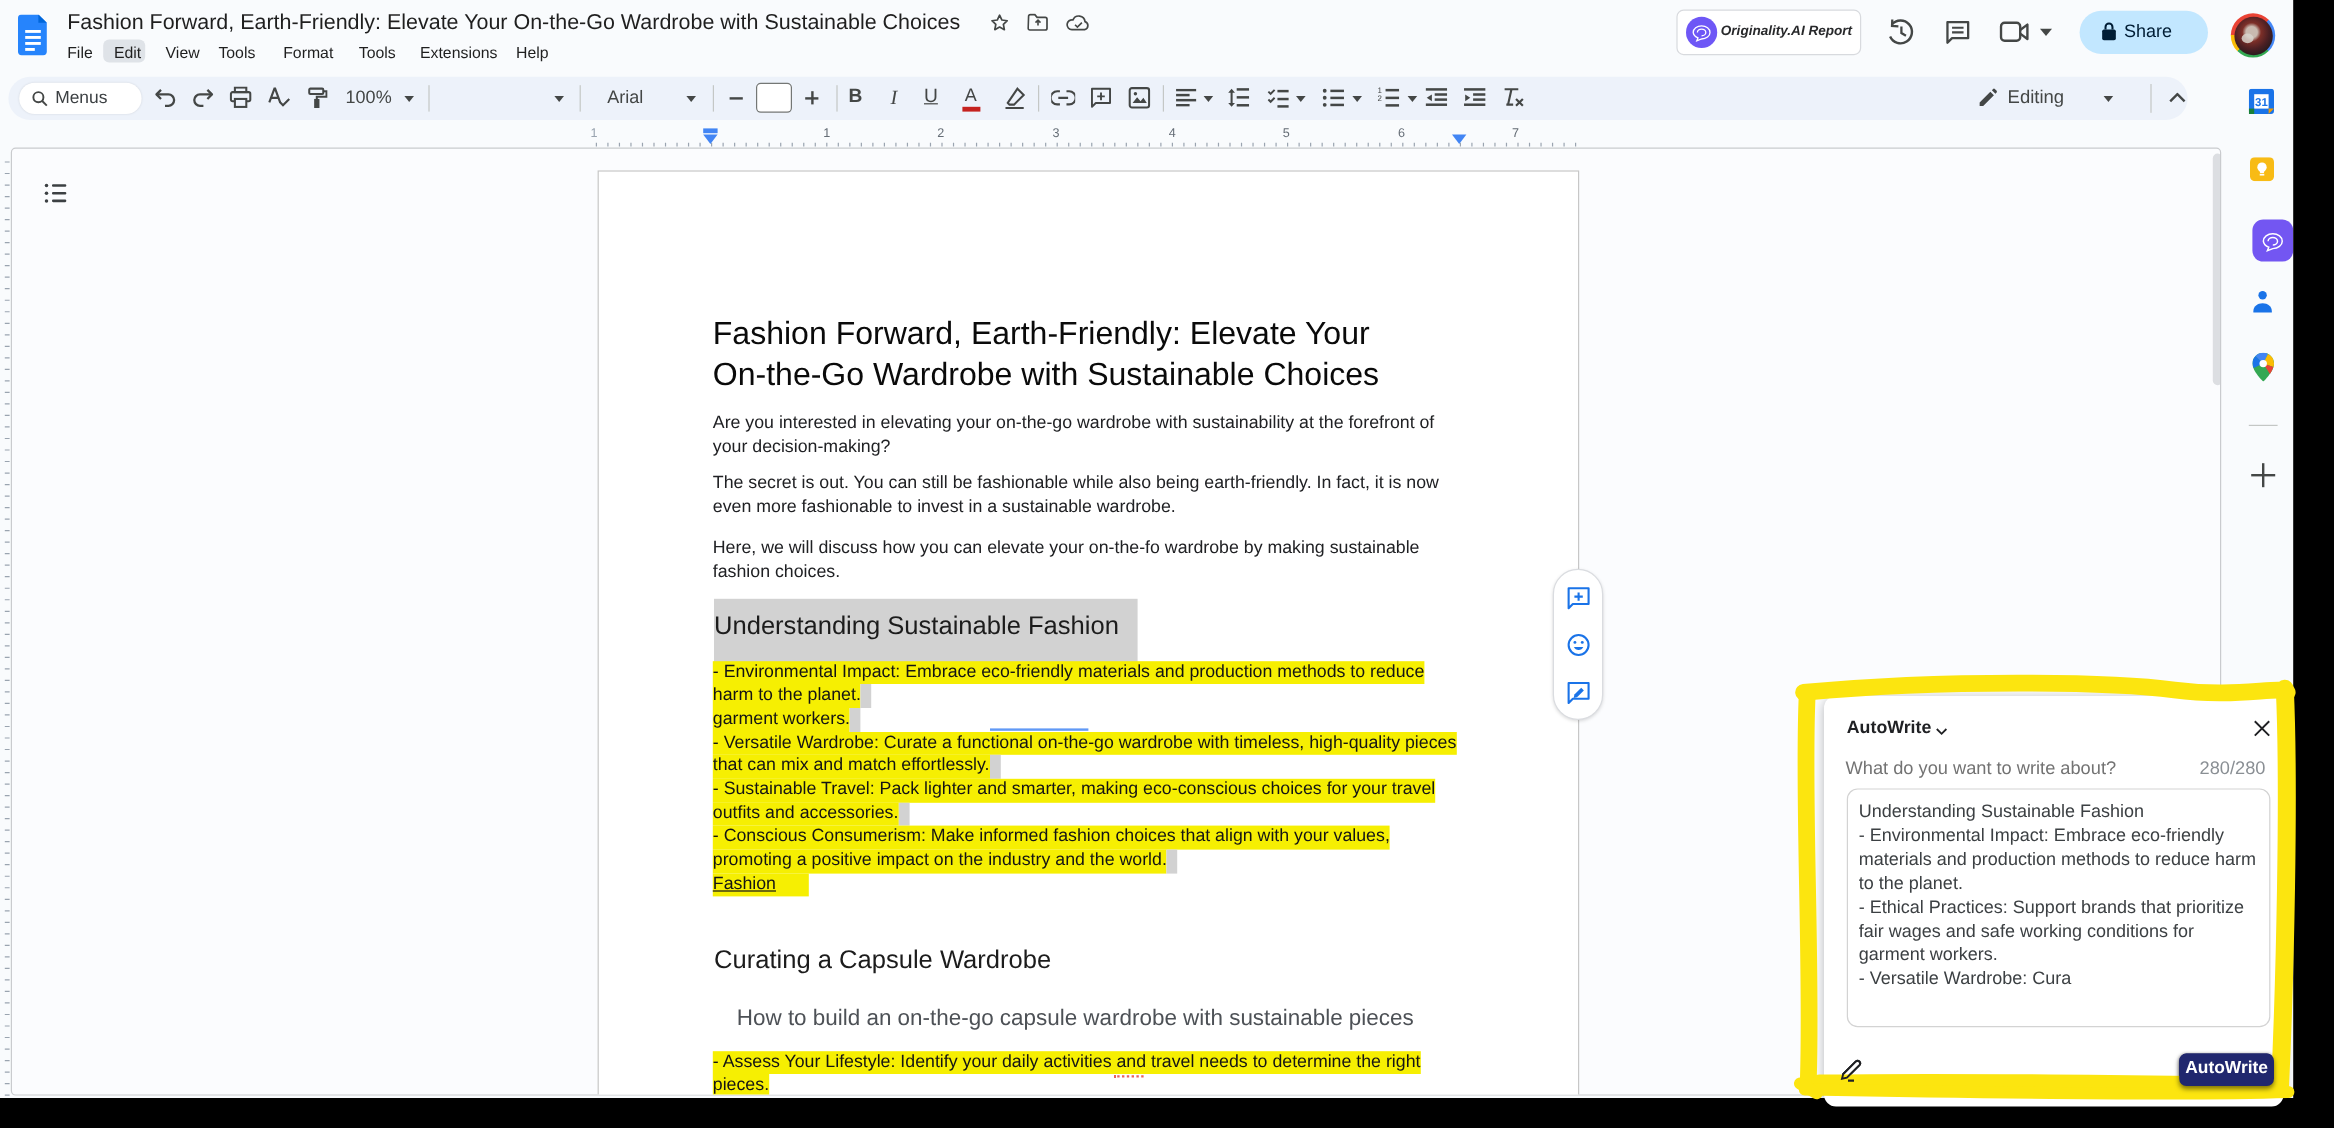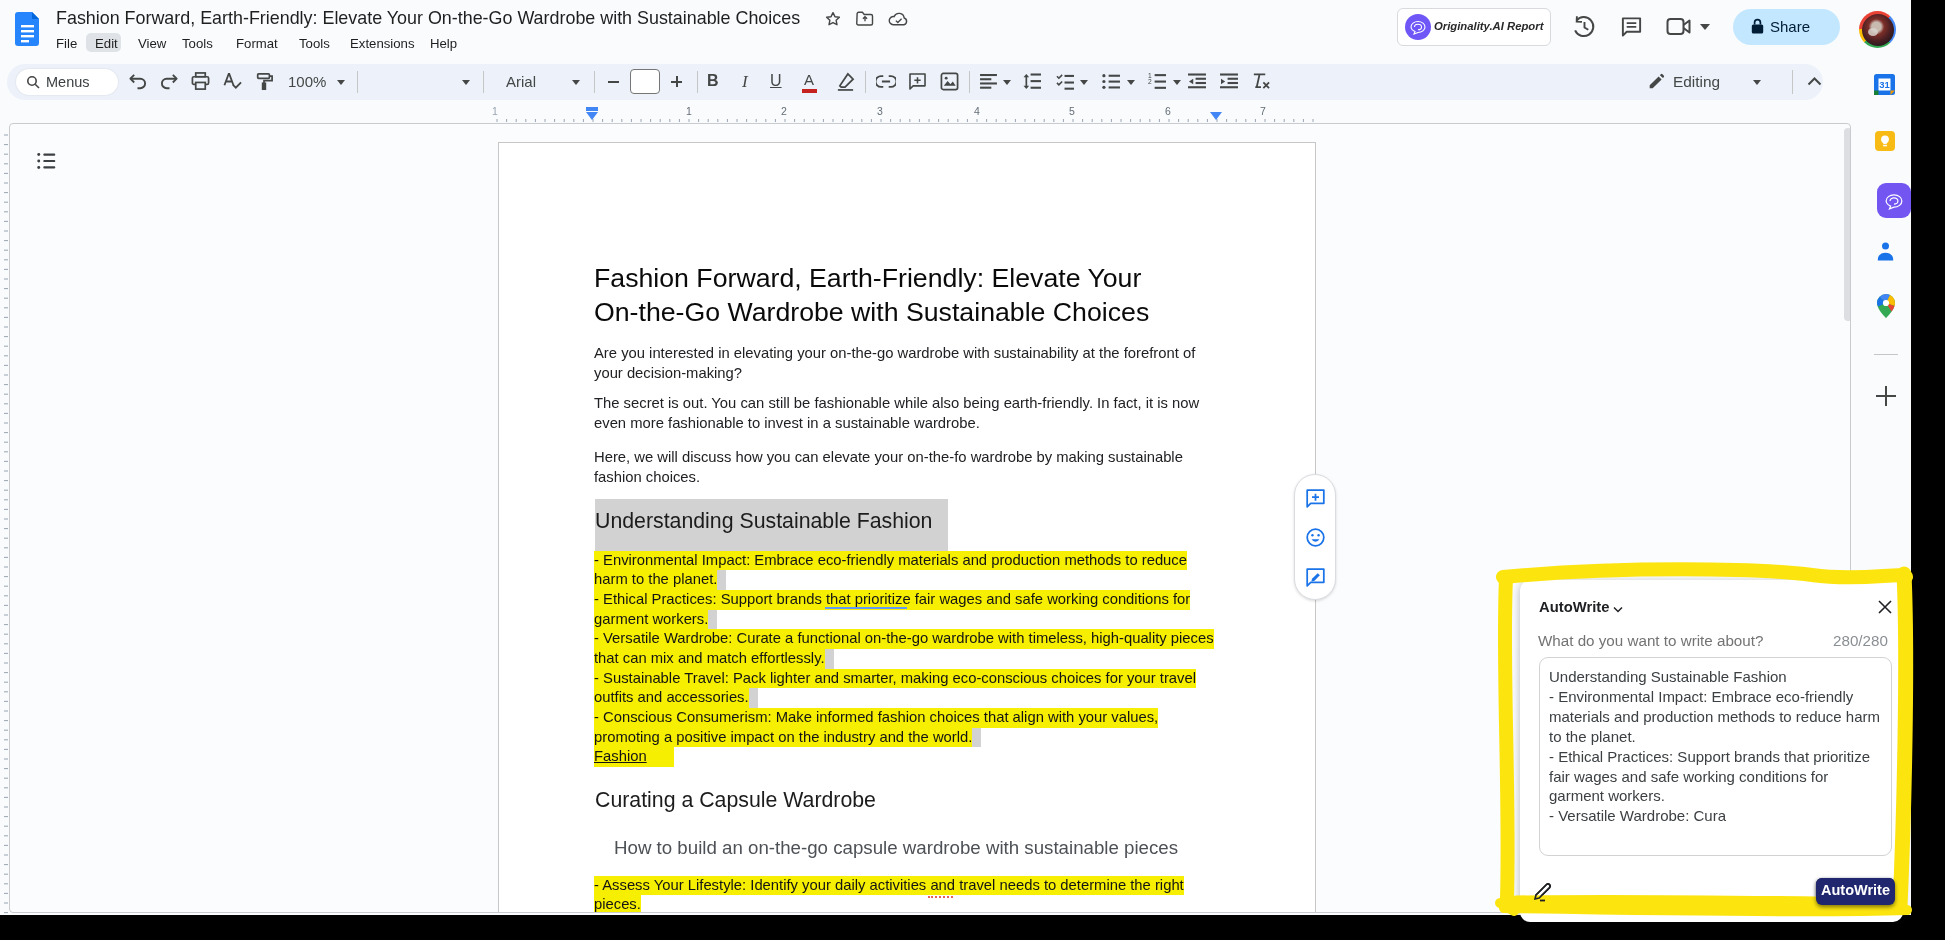--- a/index.html
+++ b/index.html
@@ -458,21 +458,20 @@
     <div class="abs" style="left:584px;top:220.1px;font-size:14.8px;line-height:19.7px;white-space:nowrap;">Are you interested in elevating your on-the-go wardrobe with sustainability at the forefront of<br>your decision-making?</div>
     <div class="abs" style="left:584px;top:270px;font-size:14.8px;line-height:19.7px;white-space:nowrap;">The secret is out. You can still be fashionable while also being earth-friendly. In fact, it is now<br>even more fashionable to invest in a sustainable wardrobe.</div>
     <div class="abs" style="left:584px;top:324px;font-size:14.8px;line-height:19.7px;white-space:nowrap;">Here, we will discuss how you can elevate your on-the-fo wardrobe by making sustainable<br>fashion choices.</div>
 
     <div class="abs" style="left:585px;top:374.5px;width:353px;height:53px;background:#d2d2d2;"></div>
     <div class="abs" style="left:585px;top:385.1px;font-size:21.3px;line-height:24px;color:#1c1c1c;white-space:nowrap;">Understanding Sustainable Fashion</div>
 
     <div id="hl" class="abs" style="left:584px;top:426.5px;font-size:14.8px;color:#141414;">
       <div class="hlrow"><span>- Environmental Impact: Embrace eco-friendly materials and production methods to reduce</span></div>
       <div class="hlrow"><span>harm to the planet.</span><i></i></div>
-      <div class="hlrow"><span>- Ethical Practices: Support brands that prioritize fair wages and safe working conditions for</span></div>
       <div class="hlrow"><span>garment workers.</span><i></i></div>
       <div class="hlrow"><span>- Versatile Wardrobe: Curate a functional on-the-go wardrobe with timeless, high-quality pieces</span></div>
       <div class="hlrow"><span>that can mix and match effortlessly.</span><i></i></div>
       <div class="hlrow"><span>- Sustainable Travel: Pack lighter and smarter, making eco-conscious choices for your travel</span></div>
       <div class="hlrow"><span>outfits and accessories.</span><i></i></div>
       <div class="hlrow"><span>- Conscious Consumerism: Make informed fashion choices that align with your values,</span></div>
       <div class="hlrow"><span>promoting a positive impact on the industry and the world.</span><i></i></div>
       <div class="hlrow"><span style="padding-right:27px;text-decoration:underline;">Fashion</span></div>
     </div>
     <div class="abs" style="left:815px;top:482.5px;width:82px;height:2px;background:#6199f6;"></div>

